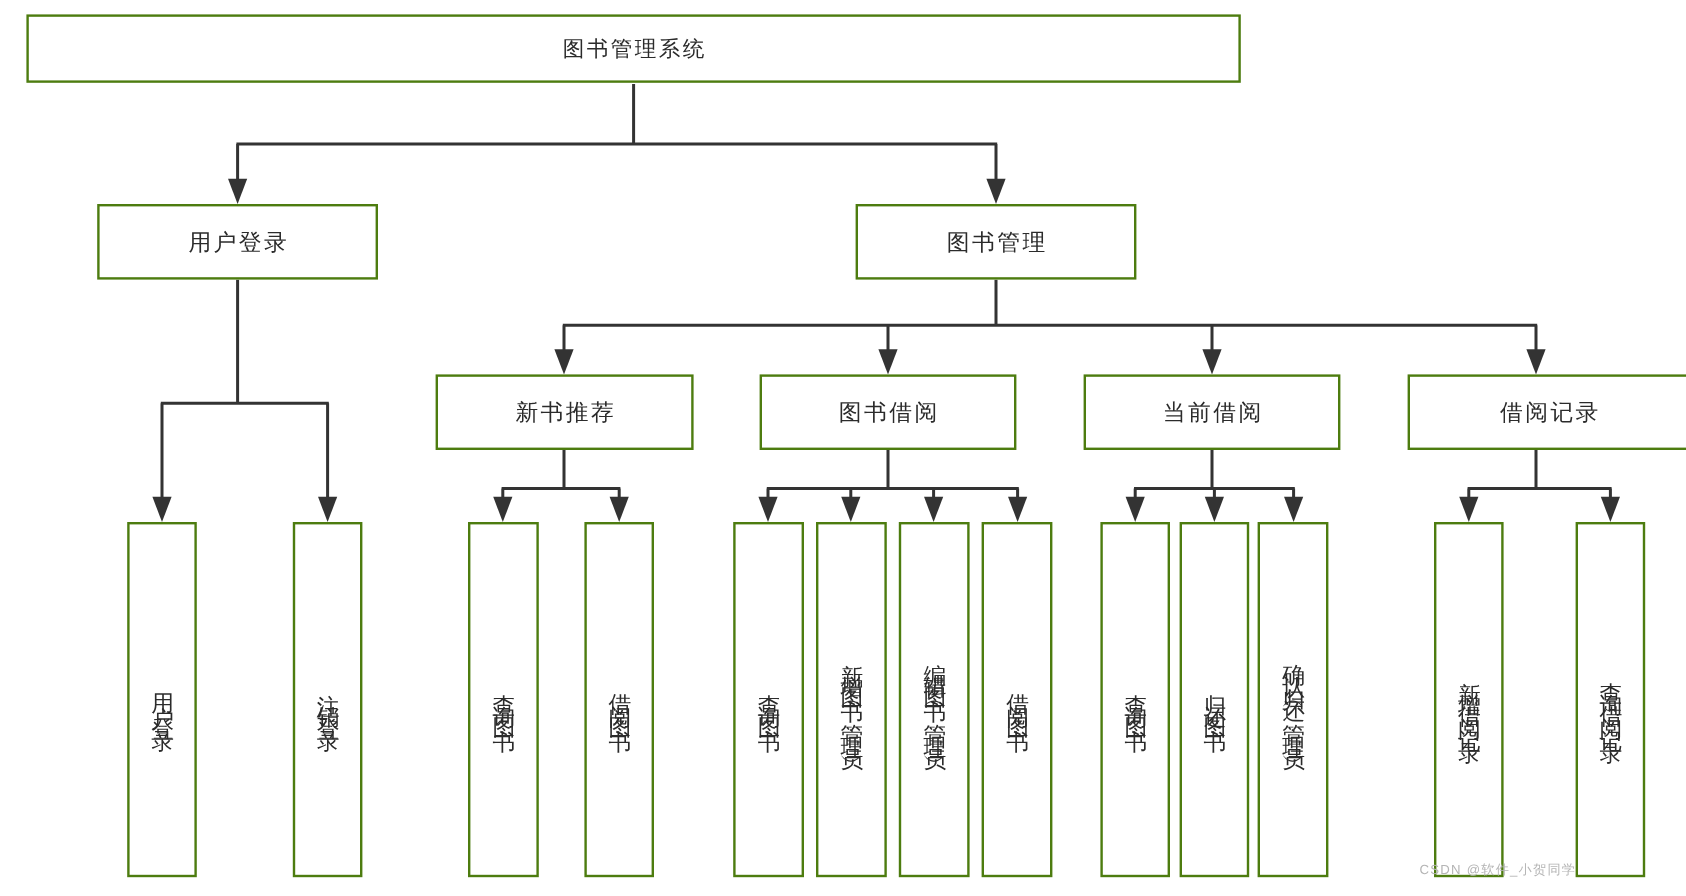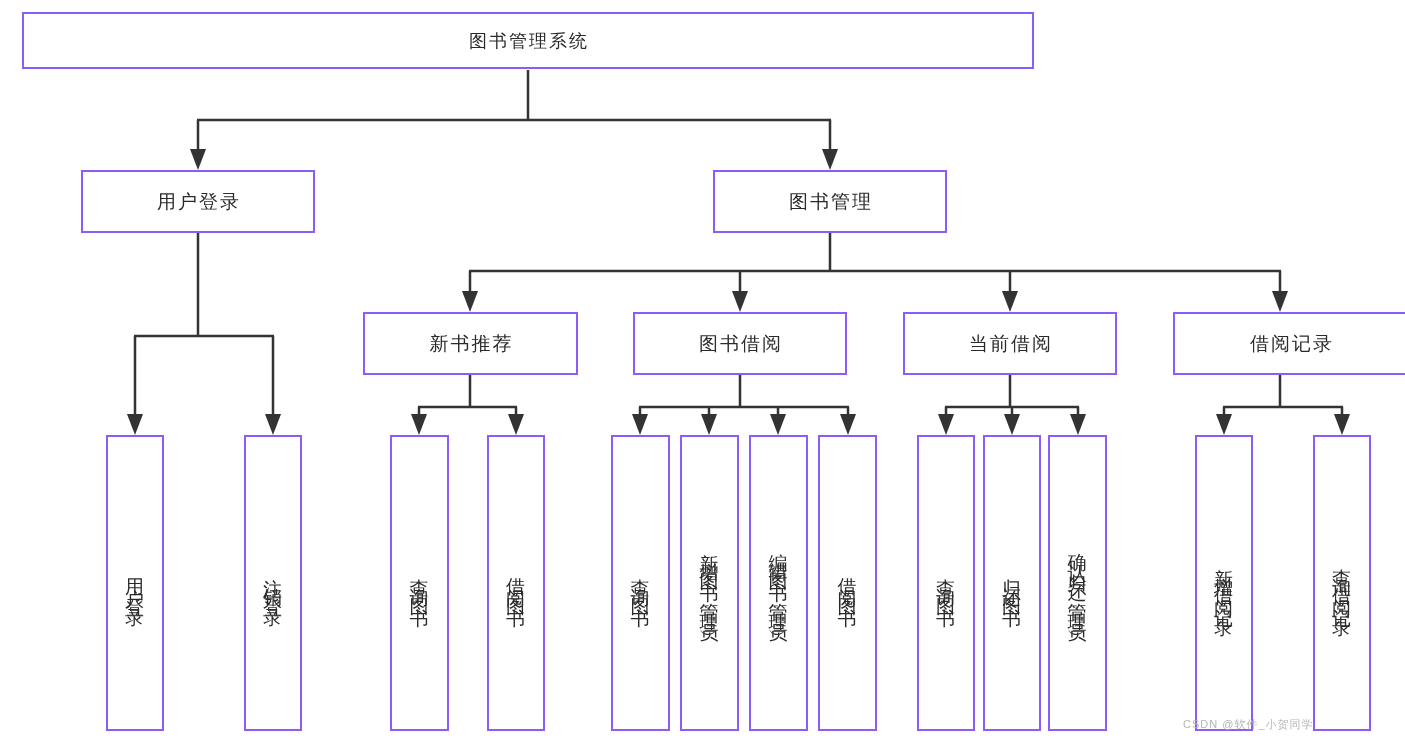--- a/index.html
+++ b/index.html
@@ -12,21 +12,21 @@
     overflow: hidden;
   }
   #connectors {
     position: absolute;
     left: 0; top: 0;
     z-index: 1;
   }
   .box {
     position: absolute;
     box-sizing: border-box;
-    border: 2px solid #8b5cf6;
+    border: 2px solid #4d7c0f;
     background: #ffffff;
     display: flex;
     align-items: center;
     justify-content: center;
     color: #2b2b2b;
     z-index: 2;
   }
   .hlabel {
     font-size: 19px;
     letter-spacing: 2px;

